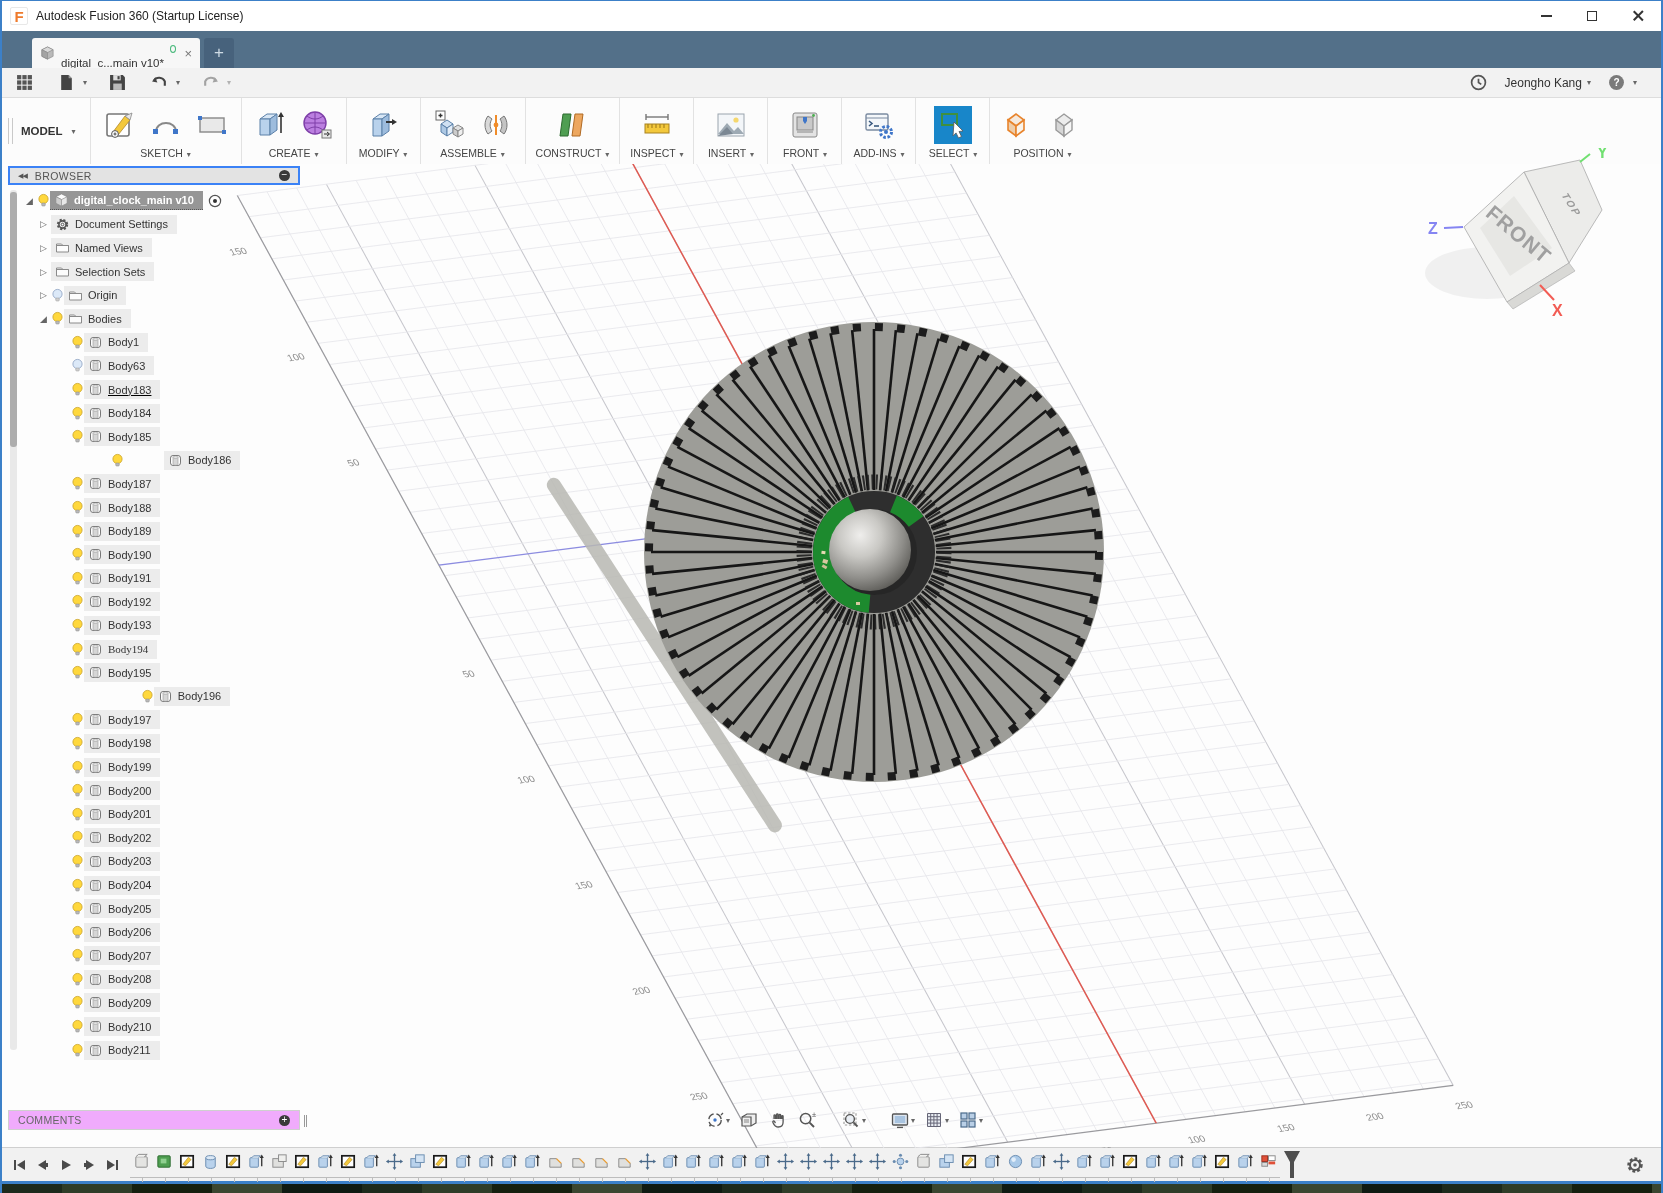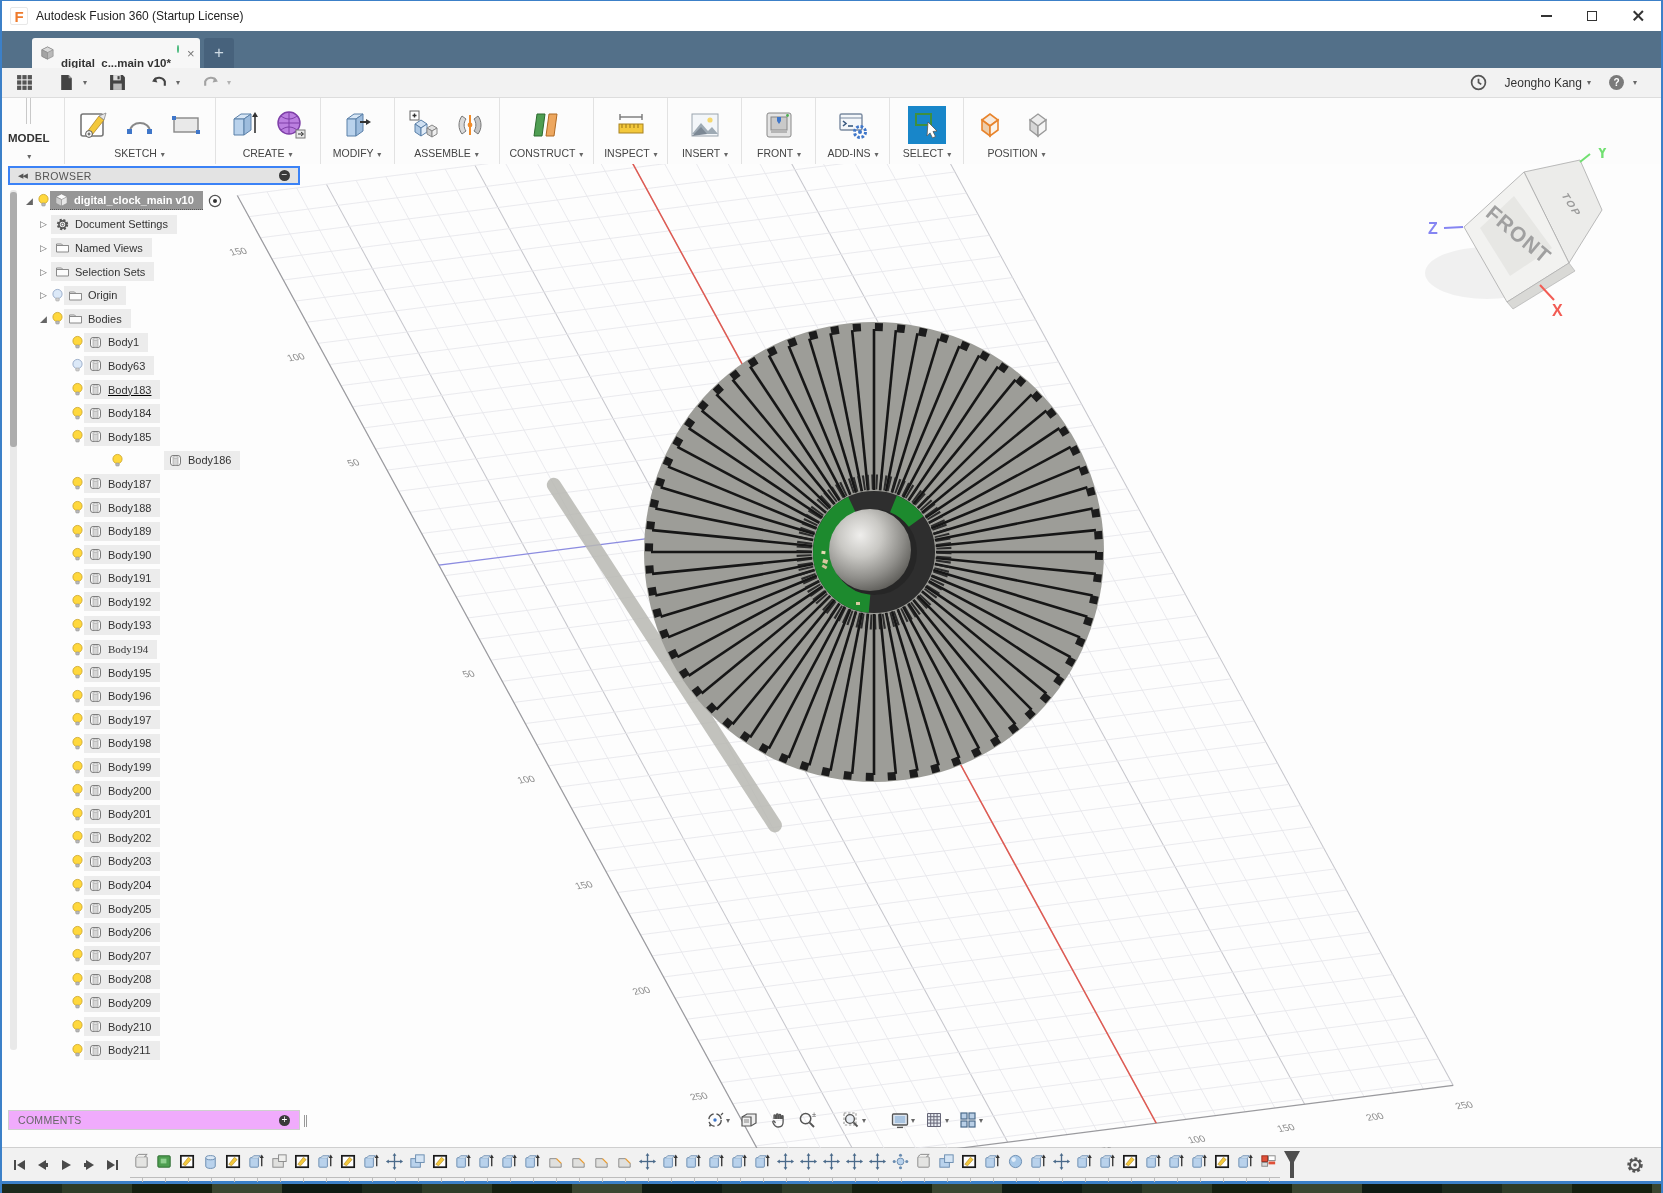--- a/index.html
+++ b/index.html
@@ -14,37 +14,37 @@
   .wc { width:46px; height:100%; display:flex; align-items:center; justify-content:center; }
   .wc-min i { display:block; width:11px; height:2px; background:#333; }
   .wc-max i { display:block; width:10px; height:10px; border:1.5px solid #333; }
   .wc-close { position:relative; }
   .wc-close i, .wc-close i::after { display:block; width:13px; height:1.5px; background:#333; transform:rotate(45deg); }
   .wc-close i::after { content:""; transform:rotate(90deg); }
 
   
   .tabbar { height:37px; background:#537089; display:flex; align-items:flex-end; padding-left:30px; flex:0 0 auto; }
   .doc-tab { height:30px; width:168px; background:#f7f7f7; border-radius:3px 3px 0 0; display:flex; align-items:center; padding:0 8px; gap:6px; }
-  .doc-tab .tab-label { font-size:11.5px; font-weight:bold; color:#333; white-space:nowrap;margin-top:20px; }
+  .doc-tab .tab-label { font-size:11.5px; font-weight:normal; color:#333; white-space:nowrap;margin-top:20px; }
   .sync-dot { width:8px; height:8px; border:1.5px solid #49b97c; border-radius:50%; margin-top:-8px; }
   .tab-close { font-size:13px; color:#777; margin-left:2px; cursor:default; }
   .plus-tab { height:30px; width:30px; margin-left:4px; background:#47627c; border-radius:3px 3px 0 0; color:#cfdbe5; font-size:17px; display:flex; align-items:center; justify-content:center; }
 
   
   .quickbar { height:30px; background:#f2f2f2; border-bottom:1px solid #ddd; display:flex; align-items:center; padding:0 10px; gap:4px; flex:0 0 auto; }
   .qb-icon { width:24px; height:22px; display:flex; align-items:center; justify-content:center; }
   .qb-icon svg { width:17px; height:17px; }
   .caret { font-size:8px; color:#666; margin-left:1px; }
   .qb-sep { width:10px; }
   .qb-right { margin-left:auto; display:flex; align-items:center; gap:14px; padding-right:14px; }
   .user-name { font-size:12px; color:#333; }
 
   
   .ribbon { height:66px; background:#fcfcfc; display:flex; flex:0 0 auto; align-items:stretch; }
-  .model-block { display:flex; align-items:center; padding:0 14px 0 6px; gap:8px;flex-direction:column; }
+  .model-block { display:flex; align-items:center; padding:0 14px 0 6px; gap:8px; }
   .grip { width:5px; height:26px; border-left:1.5px solid #c9c9c9; border-right:1.5px solid #c9c9c9; }
   .model-label { font-size:11.5px; font-weight:bold; color:#333; }
   .rib-group { border-left:1px solid #e2e2e2; display:flex; flex-direction:column; align-items:center; padding:4px 10px 2px; min-width:74px; }
   .rib-icons { flex:1; display:flex; align-items:center; gap:8px; }
   .rib-icon { width:38px; height:38px; display:flex; align-items:center; justify-content:center; }
   .rib-icon svg { width:34px; height:34px; }
   .rib-icon.active { background:#1886c9; }
   .rib-label { font-size:10.5px; color:#444; padding-bottom:3px; white-space:nowrap; }
 
   
@@ -918,21 +918,21 @@
               </svg></span>
             <span class="pill">
               <span class="tree-ico"><svg viewBox="0 0 15 15">
                   <rect x="2.5" y="2.5" width="10" height="10" rx="2.6" fill="#fdfdfd" stroke="#777"></rect>
                   <path d="M5 4.2v6.6c0 .9 1.1 1.5 2.5 1.5s2.5-.6 2.5-1.5V4.2" fill="#d6d6d6" stroke="#999" stroke-width=".6"></path>
                   <ellipse cx="7.5" cy="4.2" rx="2.5" ry="1.1" fill="#efefef" stroke="#999" stroke-width=".6"></ellipse>
                 </svg></span>
               <span class="lbl">Body195</span>
             </span>
           </div>
-          <div class="tree-row" style="padding-left: 34px;">
+          <div class="tree-row" style="padding-left: 34px; justify-content: center;">
             <span class="tw"></span>
             <span class="bulb"><svg viewBox="0 0 13 15">
                 <circle cx="6.5" cy="6" r="4.6" fill="#ffd83d" stroke="#c9a227" stroke-width=".8"></circle>
                 <rect x="4.7" y="10" width="3.6" height="3" rx="1" fill="#b9b9b9" stroke="#8a8a8a" stroke-width=".5"></rect>
               </svg></span>
             <span class="pill">
               <span class="tree-ico"><svg viewBox="0 0 15 15">
                   <rect x="2.5" y="2.5" width="10" height="10" rx="2.6" fill="#fdfdfd" stroke="#777"></rect>
                   <path d="M5 4.2v6.6c0 .9 1.1 1.5 2.5 1.5s2.5-.6 2.5-1.5V4.2" fill="#d6d6d6" stroke="#999" stroke-width=".6"></path>
                   <ellipse cx="7.5" cy="4.2" rx="2.5" ry="1.1" fill="#efefef" stroke="#999" stroke-width=".6"></ellipse>

